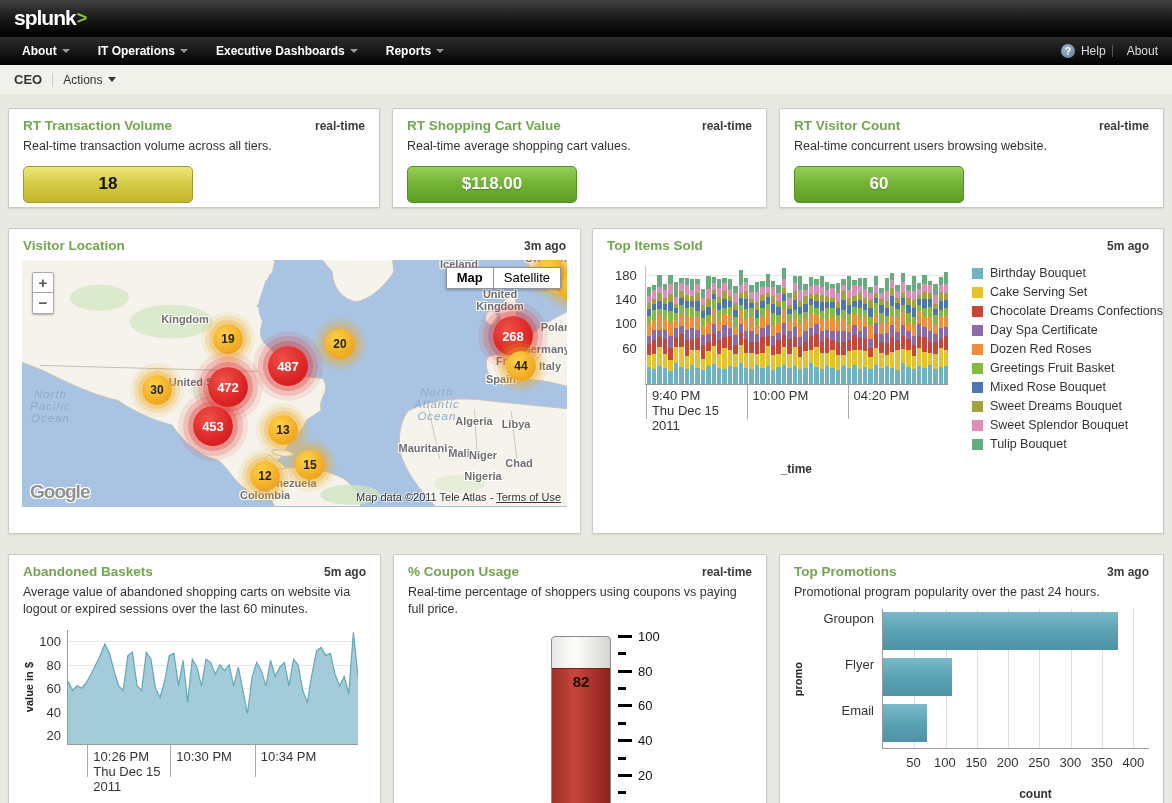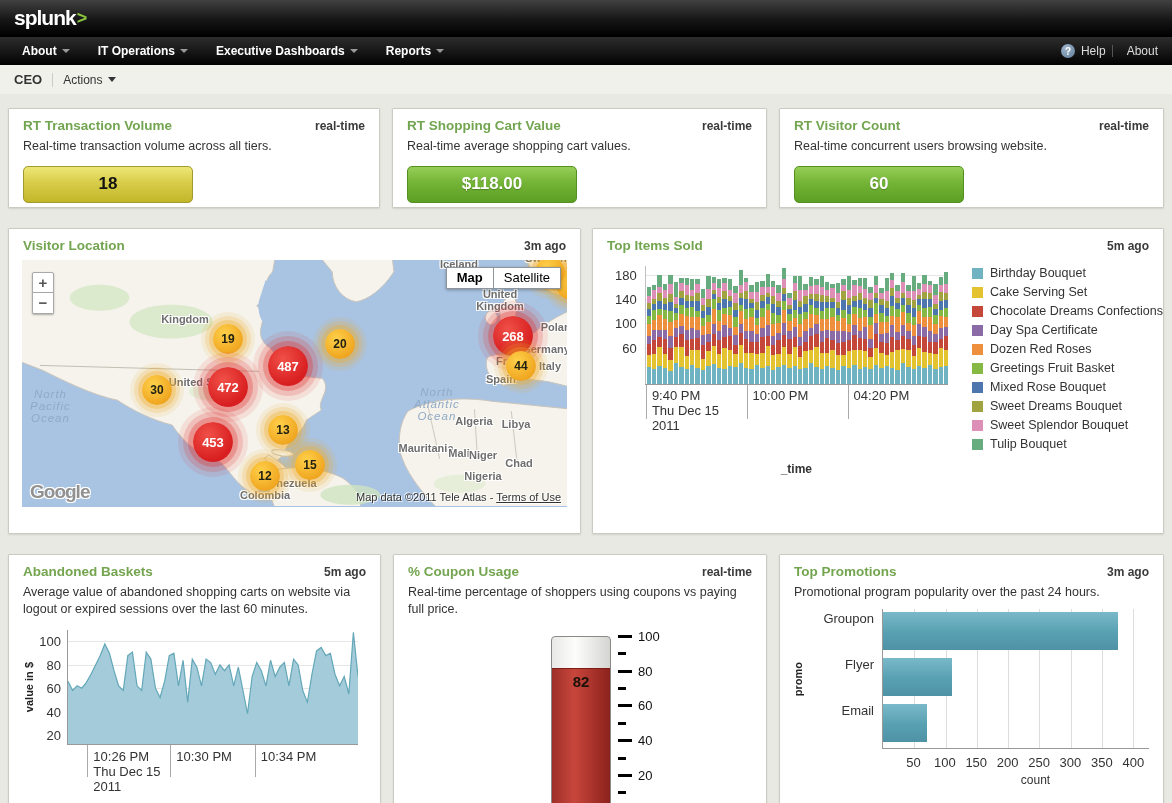--- a/index.html
+++ b/index.html
@@ -131,21 +131,21 @@
   .pr-ylabel { width:16px; display:flex; align-items:center; justify-content:center; height:140px; }
   .pr-ylabel span { writing-mode:vertical-rl; transform:rotate(180deg); font-size:11px; font-weight:bold; color:#222; }
   .pr-cats { width:76px; height:140px; }
   .pr-cat { height:46px; text-align:right; padding:2px 8px 0 0; font-size:13px; color:#333; border-bottom:1px solid transparent; }
   .pr-main { flex:1; }
   .pr-plot { position:relative; height:140px; border-left:1px solid #999; border-bottom:1px solid #999; }
   .pr-grid { position:absolute; top:0; bottom:0; width:1px; background:#ddd; }
   .pr-bar { position:absolute; left:0; height:38px; background:linear-gradient(#7ab9c9,#57a0b2 55%,#4f93a5); }
   .pr-x { position:relative; height:24px; }
   .pr-xlab { position:absolute; transform:translateX(-50%); font-size:13px; color:#333; top:6px; }
-  .pr-xlabel { text-align:center; font-weight:normal; font-size:12px; color:#333; padding-left:40px; }
+  .pr-xlabel { text-align:center; font-weight:bold; font-size:12px; color:#333; margin-top:14px; padding-left:40px; }
 </style>
 </head>
 <body>
 
 <div class="topbar">
   <span class="logo">splunk</span>
   <span class="logo-caret">&gt;</span>
 </div>
 
 <div class="appnav">
@@ -287,21 +287,21 @@
             <div class="map-label" style="left: 243px; top: 235px;">Colombia</div>
           </div>
         <div id="map-markers">
             <div class="marker yellow" style="left: 206px; top: 79px;">19</div>
             <div class="marker yellow" style="left: 318px; top: 84px;">20</div>
             <div class="marker red" style="left: 266px; top: 106px;">487</div>
             <div class="marker red" style="left: 491px; top: 76px;">268</div>
             <div class="marker yellow" style="left: 499px; top: 106px;">44</div>
             <div class="marker yellow" style="left: 135px; top: 130px;">30</div>
             <div class="marker red" style="left: 206px; top: 127px;">472</div>
-            <div class="marker red" style="left: 191px; top: 182px;">453</div>
+            <div class="marker red" style="left: 191px; top: 166px;">453</div>
             <div class="marker yellow" style="left: 261px; top: 170px;">13</div>
             <div class="marker yellow" style="left: 243px; top: 216px;">12</div>
             <div class="marker yellow" style="left: 288px; top: 205px;">15</div>
             <div class="marker yellow" style="left: 549px; top: 25px;">3</div>
             <div class="marker yellow" style="left: 528px; top: 12px;"></div>
           </div>
         <div class="map-zoom">
           <div class="map-zoom-btn">+</div>
           <div class="map-zoom-btn">−</div>
         </div>

